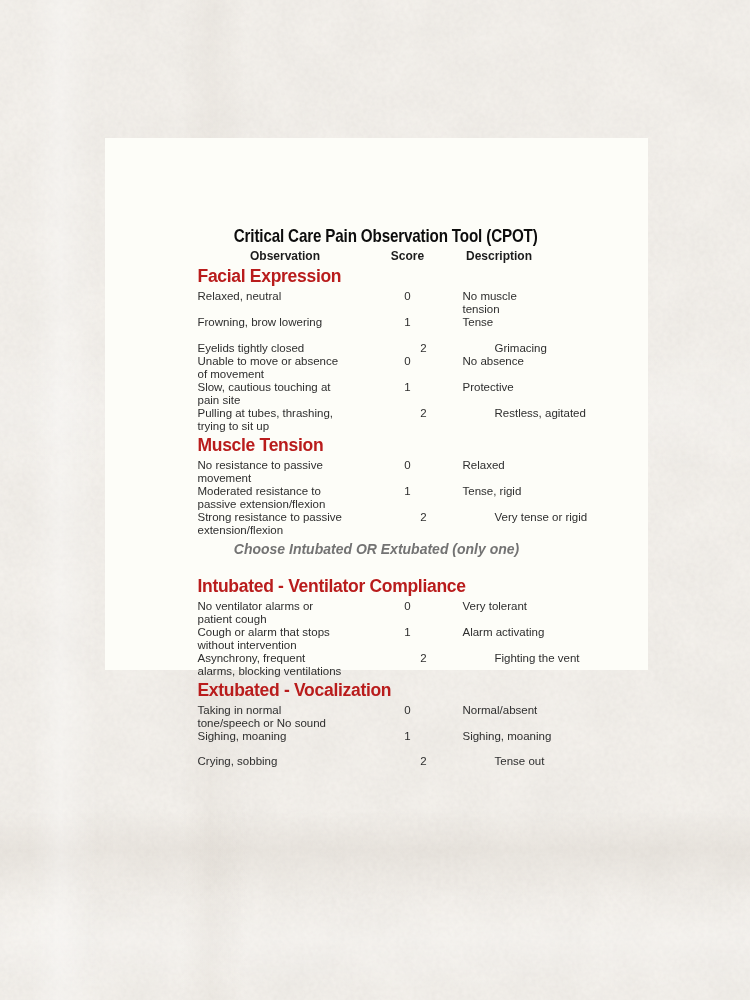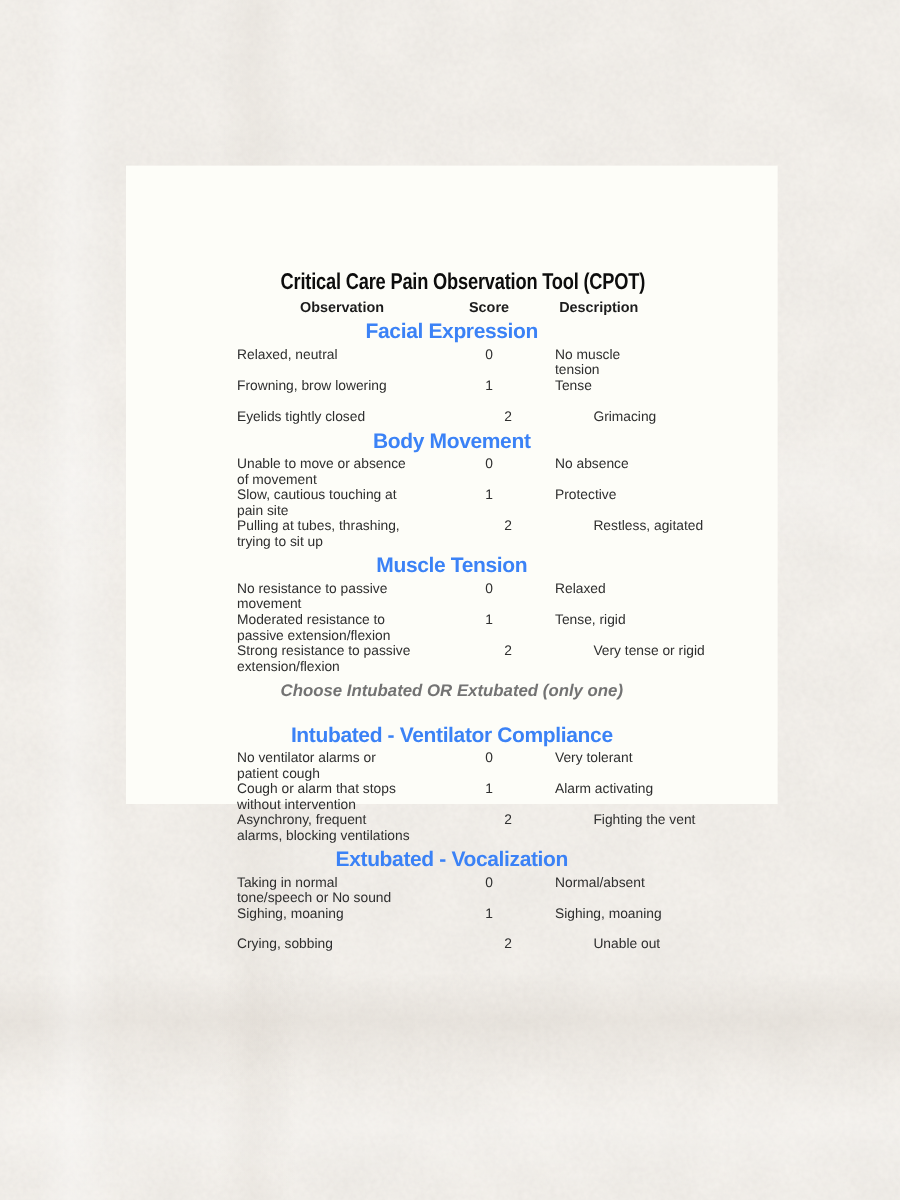--- a/index.html
+++ b/index.html
@@ -28,22 +28,22 @@
     margin:0;font-size:19px;line-height:22px;font-weight:800;color:#0d0d0d;
     text-align:center;white-space:nowrap;letter-spacing:-0.2px;
     transform:scaleX(0.80);transform-origin:50% 50%;
     font-family:"Liberation Sans",sans-serif;
   }
   .row{display:grid;grid-template-columns:175px 70px 113px;min-height:25.5px;}
   .rows .row:last-child{min-height:0;gap:16px;}
   .hdr{margin-top:3px;min-height:14px;}
   .hdr > div{font-size:12px;line-height:13px;font-weight:bold;color:#1c1c1c;text-align:center;white-space:nowrap;}
   .sec{
-    margin:2px 0 4px;font-size:17.5px;line-height:20px;font-weight:800;color:#3b82f6;
-    text-align:center;letter-spacing:-0.3px;white-space:nowrap;
+    margin:2px 0 4px;font-size:17.5px;line-height:20px;font-weight:800;color:#b91c1c;
+    letter-spacing:-0.3px;white-space:nowrap;
   }
   .obs,.desc,.score{font-size:11.5px;line-height:13px;color:#2e2e2e;}
   .obs{white-space:pre-line;}
   .desc{padding-left:4px;white-space:pre-line;margin-left:16px;}
   .score{text-align:center;}
   .note{
     margin:5px 0 19px;font-size:14px;line-height:15px;font-weight:bold;font-style:italic;
     color:#737373;text-align:center;white-space:nowrap;
   }
 </style>
@@ -104,21 +104,20 @@
         <div class="score">1</div>
         <div class="desc">Tense</div>
       </div>
       <div class="row">
         <div class="obs">Eyelids tightly closed</div>
         <div class="score">2</div>
         <div class="desc">Grimacing</div>
       </div>
     </div>
 
-    <h2 class="sec">Body Movement</h2>
     <div class="rows">
       <div class="row">
         <div class="obs">Unable to move or absence
 of movement</div>
         <div class="score">0</div>
         <div class="desc">No absence</div>
       </div>
       <div class="row">
         <div class="obs">Slow, cautious touching at
 pain site</div>
@@ -188,18 +187,18 @@
         <div class="desc">Normal/absent</div>
       </div>
       <div class="row">
         <div class="obs">Sighing, moaning</div>
         <div class="score">1</div>
         <div class="desc">Sighing, moaning</div>
       </div>
       <div class="row">
         <div class="obs">Crying, sobbing</div>
         <div class="score">2</div>
-        <div class="desc">Unable out</div>
+        <div class="desc">Tense out</div>
       </div>
     </div>
 
   </div>
 </div>
 
 </body></html>

